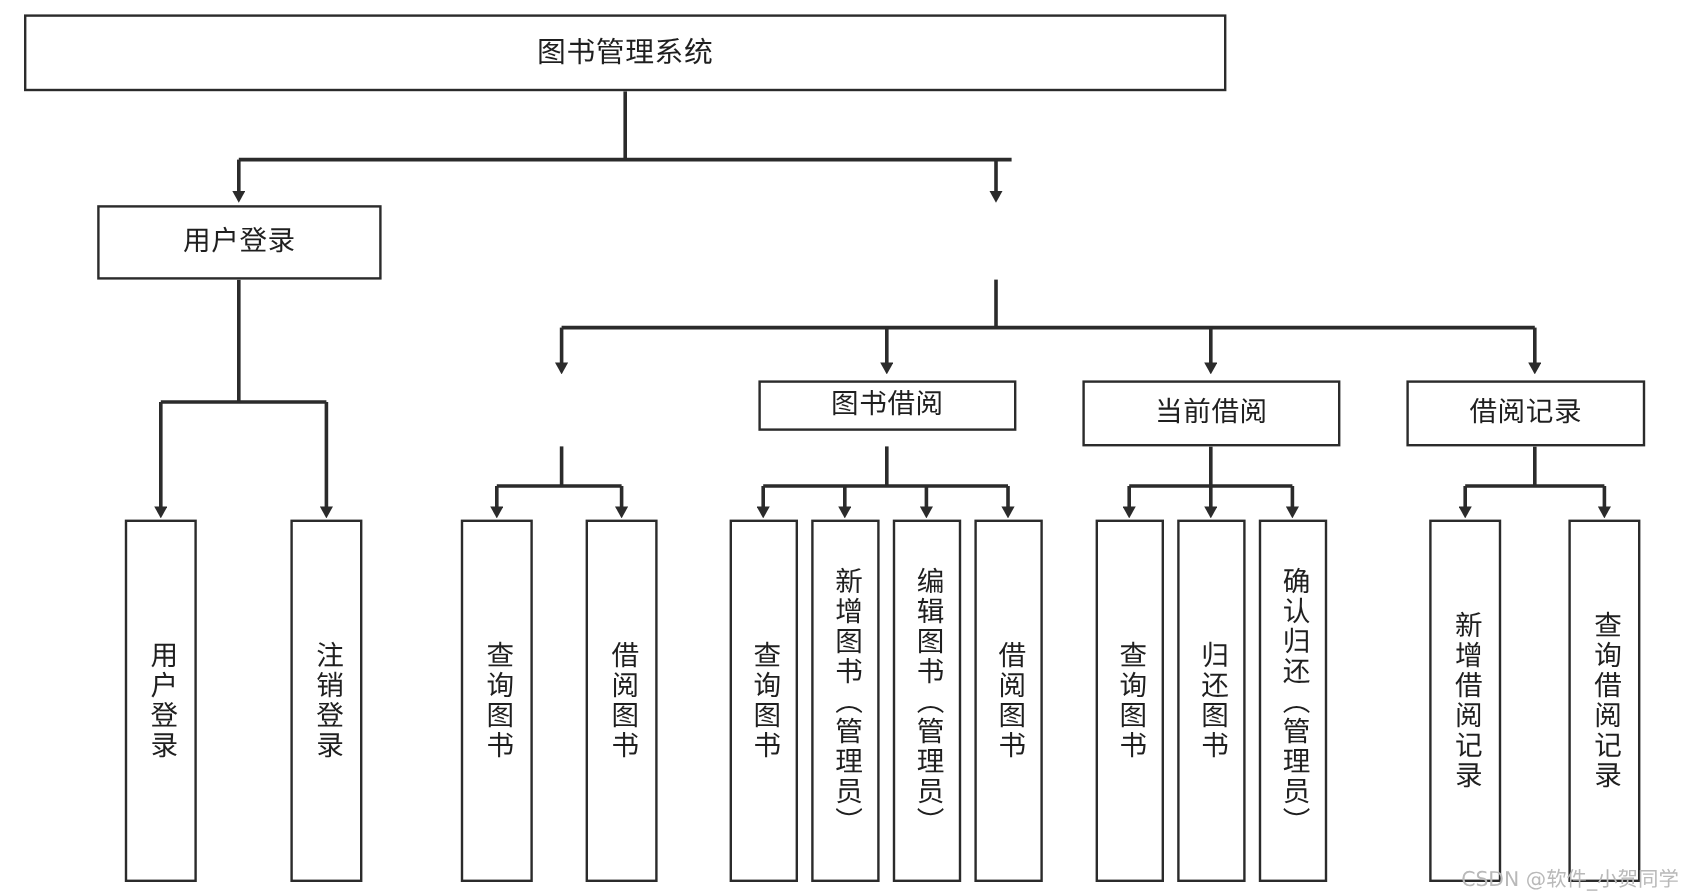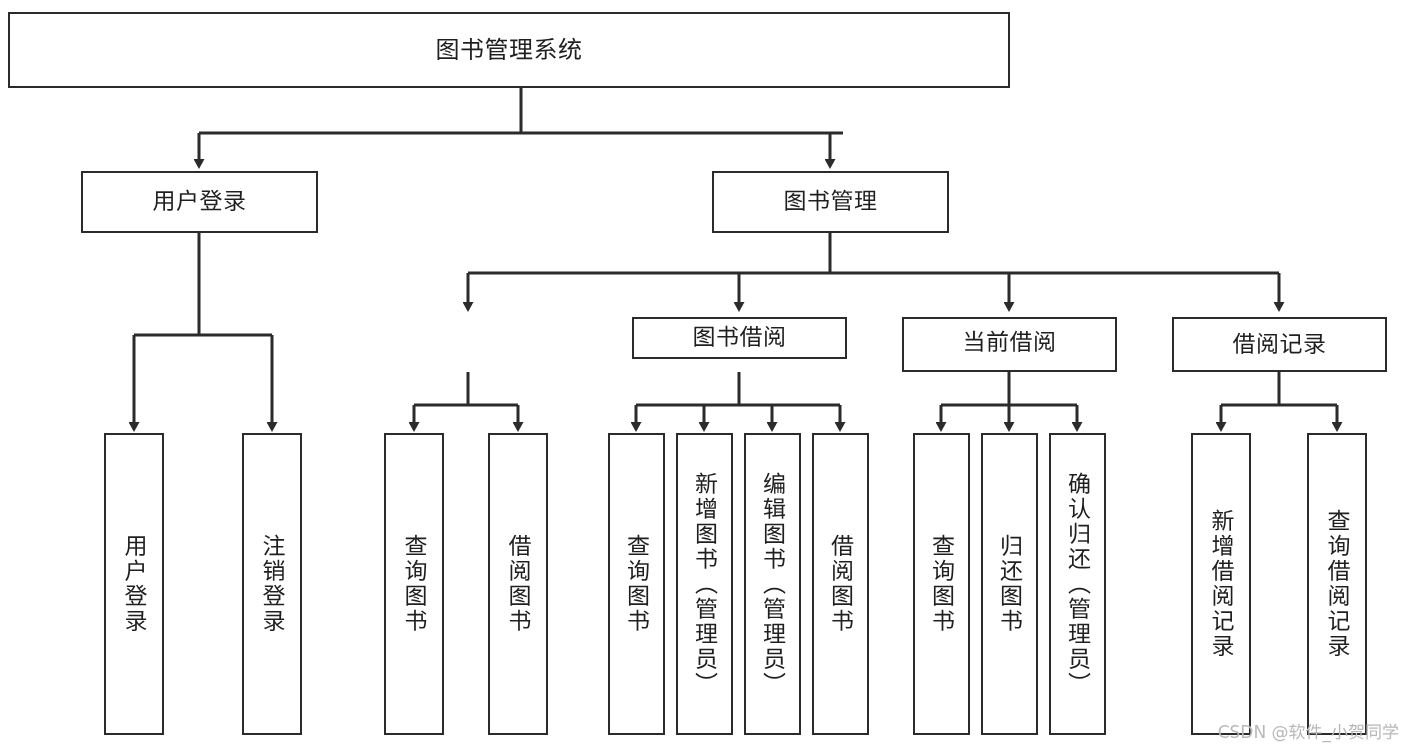--- a/index.html
+++ b/index.html
@@ -123,42 +123,39 @@
       <path d="M1009,405 L1009,423" marker-end="url(#arrow)"></path>
       <path d="M1077,405 L1077,423" marker-end="url(#arrow)"></path>
 
       <path d="M1279,372 L1279,405"></path>
       <path d="M1221,405 L1337,405"></path>
       <path d="M1221,405 L1221,423" marker-end="url(#arrow)"></path>
       <path d="M1337,405 L1337,423" marker-end="url(#arrow)"></path>
     </g>
   </svg>
 
-  <div class="node h root" style="left:8px; top:12px; width:1002px; height:76px;">
+  <div class="node h root" style="left:20px; top:12px; width:1002px; height:64px;">
     <span class="label">图书管理系统</span>
   </div>
 
   <div class="node h" style="left:81px; top:171px; width:237px; height:62px;">
     <span class="label">用户登录</span>
   </div>
 
-  <div class="node h" style="left:712px; top:171px; width:237px; height:62px;">
-    <span class="label">图书管理</span>
-  </div>
 
 
   <div class="node h" style="left:632px; top:317px; width:215px; height:42px;">
     <span class="label">图书借阅</span>
   </div>
 
-  <div class="node h" style="left:902px; top:317px; width:215px; height:55px;font-family:Liberation Mono, monospace;">
+  <div class="node h" style="left:902px; top:317px; width:215px; height:55px;">
     <span class="label">当前借阅</span>
   </div>
 
-  <div class="node h" style="left:1172px; top:317px; width:215px; height:55px;">
+  <div class="node h" style="left:1172px; top:317px; width:199px; height:55px;">
     <span class="label">借阅记录</span>
   </div>
 
   <div class="node v" style="left:104px; top:433px; width:60px; height:302px;">
     <span class="label">用户登录</span>
   </div>
 
   <div class="node v" style="left:242px; top:433px; width:60px; height:302px;">
     <span class="label">注销登录</span>
   </div>

